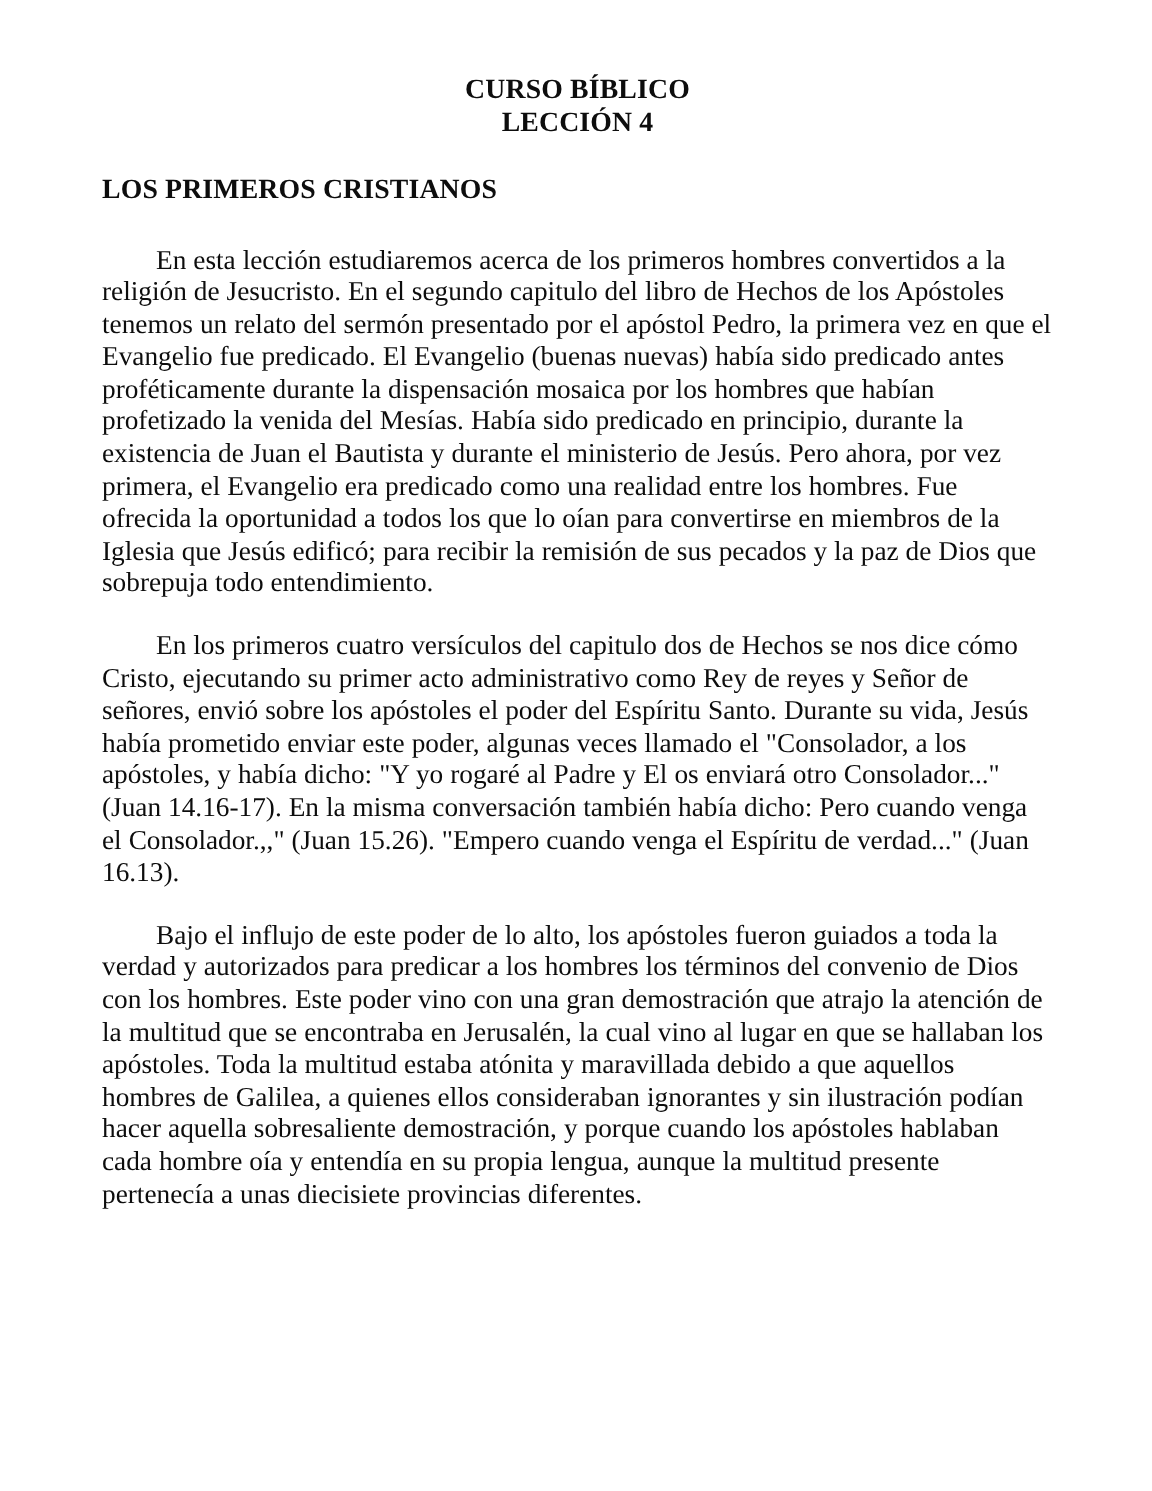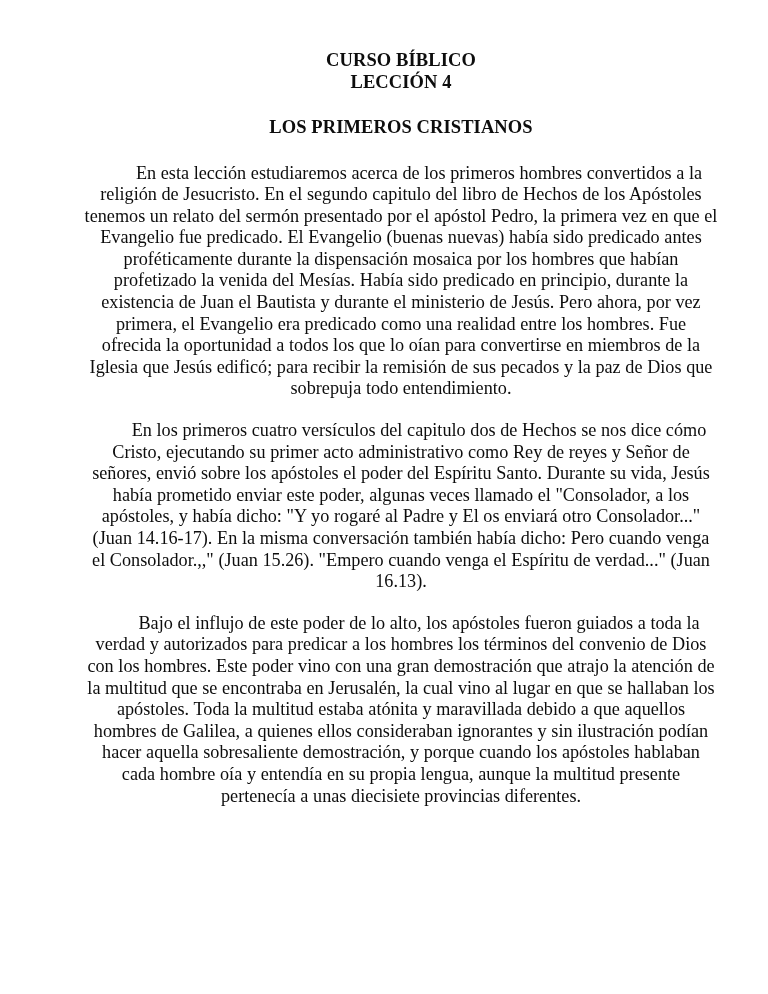--- a/index.html
+++ b/index.html
@@ -19,50 +19,49 @@
   .page {
     position: relative;
     width: 768px;
     height: 994px;
     box-sizing: border-box;
     padding: 0;
     background: #ffffff;
   }
   .content {
     position: absolute;
-    left: 84px;
+    left: 68px;
     top: 0;
     width: 634px;
   }
   .heading-block {
     text-align: center;
     font-weight: bold;
     font-size: 18.5px;
     line-height: 21.5px;
     letter-spacing: 0.1px;
   }
   .heading-block .line-1 {
     padding-top: 50px;
   }
   .subject-heading {
-    text-align: center;
     font-weight: bold;
     font-size: 18.5px;
     line-height: 21.5px;
     padding-top: 24px;
     letter-spacing: 0.1px;
   }
   .body-stack {
     padding-top: 24px;
   }
   p.para {
     margin: 0 0 20px 0;
     font-size: 18.2px;
     line-height: 21.6px;
-    text-align: center;
+    text-align: left;
     text-indent: 36px;
     word-spacing: 0.1px;
     hyphens: none;
   }
   p.para:last-child {
     margin-bottom: 0;
   }
 </style>
 </head>
 <body>

